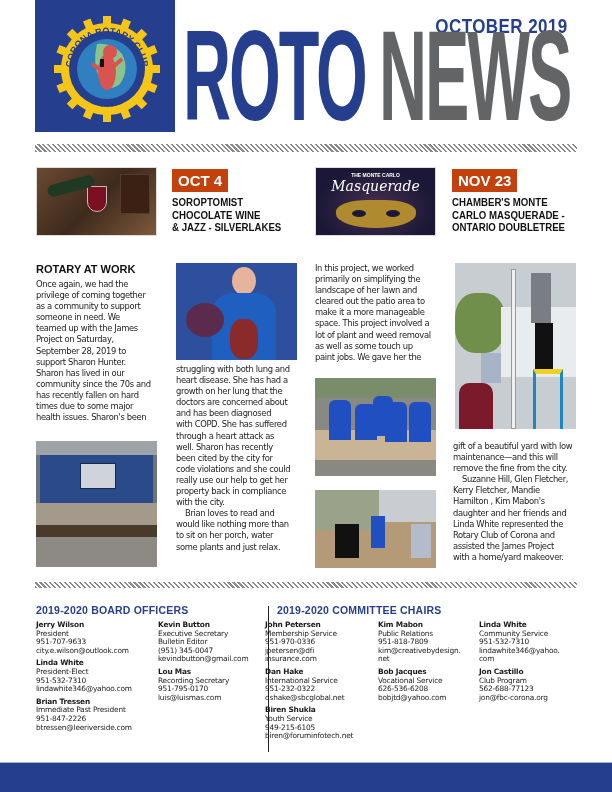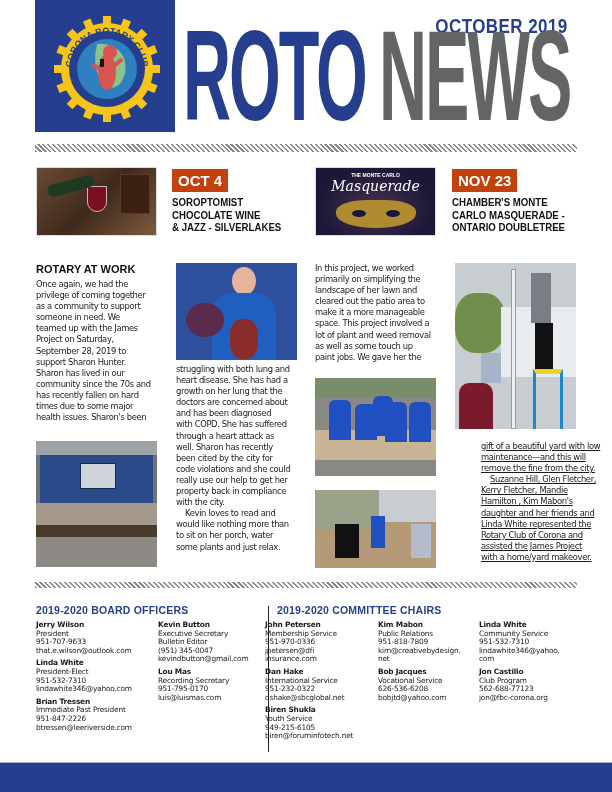--- a/index.html
+++ b/index.html
@@ -140,21 +140,21 @@
     <div>doctors are concerned about</div>
     <div>and has been diagnosed</div>
     <div>with COPD. She has suffered</div>
     <div>through a heart attack as</div>
     <div>well.  Sharon has recently</div>
     <div>been cited by the city for</div>
     <div>code violations and she could</div>
     <div>really use our help to get her</div>
     <div>property back in compliance</div>
     <div>with the city.</div>
-  <div class="indent">Kevin loves to read and</div>
+  <div class="indent">Brian loves to read and</div>
     <div>would like nothing more than</div>
     <div>to sit on her porch, water</div>
     <div>some plants and just relax.</div>
 </div>
 
 <div class="abs body-text" style="left:315px; top:263px; width:128px;">
   <div>In this project, we worked</div>
     <div>primarily on simplifying the</div>
     <div>landscape of her lawn and</div>
     <div>cleared out the patio area to</div>
@@ -187,21 +187,21 @@
   <div style="position:absolute; left:0; top:30px; width:50px; height:60px; background:#6f8f4a; border-radius:40%;"></div>
   <div style="position:absolute; left:46px; top:44px; width:75px; height:70px; background:#e9ecee;"></div>
   <div style="position:absolute; left:56px; top:6px; width:5px; height:160px; background:#f0f0f0; border:1px solid #999;"></div>
   <div style="position:absolute; left:76px; top:10px; width:20px; height:50px; background:#7a7e84;"></div>
   <div style="position:absolute; left:80px; top:60px; width:18px; height:50px; background:#111;"></div>
   <div style="position:absolute; left:78px; top:106px; width:30px; height:60px; border-left:3px solid #1c86c8; border-right:3px solid #1c86c8; border-top:5px solid #f0d020;"></div>
   <div style="position:absolute; left:4px; top:120px; width:34px; height:46px; background:#7a1a2a; border-radius:10px 10px 0 0;"></div>
   <div style="position:absolute; left:26px; top:90px; width:20px; height:30px; background:#a7b3c7;"></div>
 </div>
 
-<div class="abs body-text" style="left:481px; top:441px; width:130px;text-decoration:underline;">
+<div class="abs body-text" style="left:453px; top:441px; width:130px;">
   <div>gift of a beautiful yard with low</div>
     <div>maintenance—and this will</div>
     <div>remove the fine from the city.</div>
   <div class="indent">Suzanne Hill, Glen Fletcher,</div>
     <div>Kerry Fletcher, Mandie</div>
     <div>Hamilton , Kim Mabon's</div>
     <div>daughter and her friends and</div>
     <div>Linda White represented the</div>
     <div>Rotary Club of Corona and</div>
     <div>assisted the James Project</div>
@@ -210,21 +210,21 @@
 
 <div class="abs hatch" style="top:582px; height:6px;"></div>
 
 <div class="abs dir-title" style="left:36px; top:604px;">2019-2020 BOARD OFFICERS</div>
 
 <div class="abs" style="left:36px; top:621px; width:120px;">
   <div class="entry">
       <div class="name">Jerry Wilson</div>
       <div>President</div>
       <div>951-707-9633</div>
-      <div>that.e.wilson@outlook.com</div>
+      <div>city.e.wilson@outlook.com</div>
     </div>
   <div class="entry">
       <div class="name">Linda White</div>
       <div>President-Elect</div>
       <div>951-532-7310</div>
       <div>lindawhite346@yahoo.com</div>
     </div>
   <div class="entry">
       <div class="name">Brian Tressen</div>
       <div>Immediate Past President</div>

